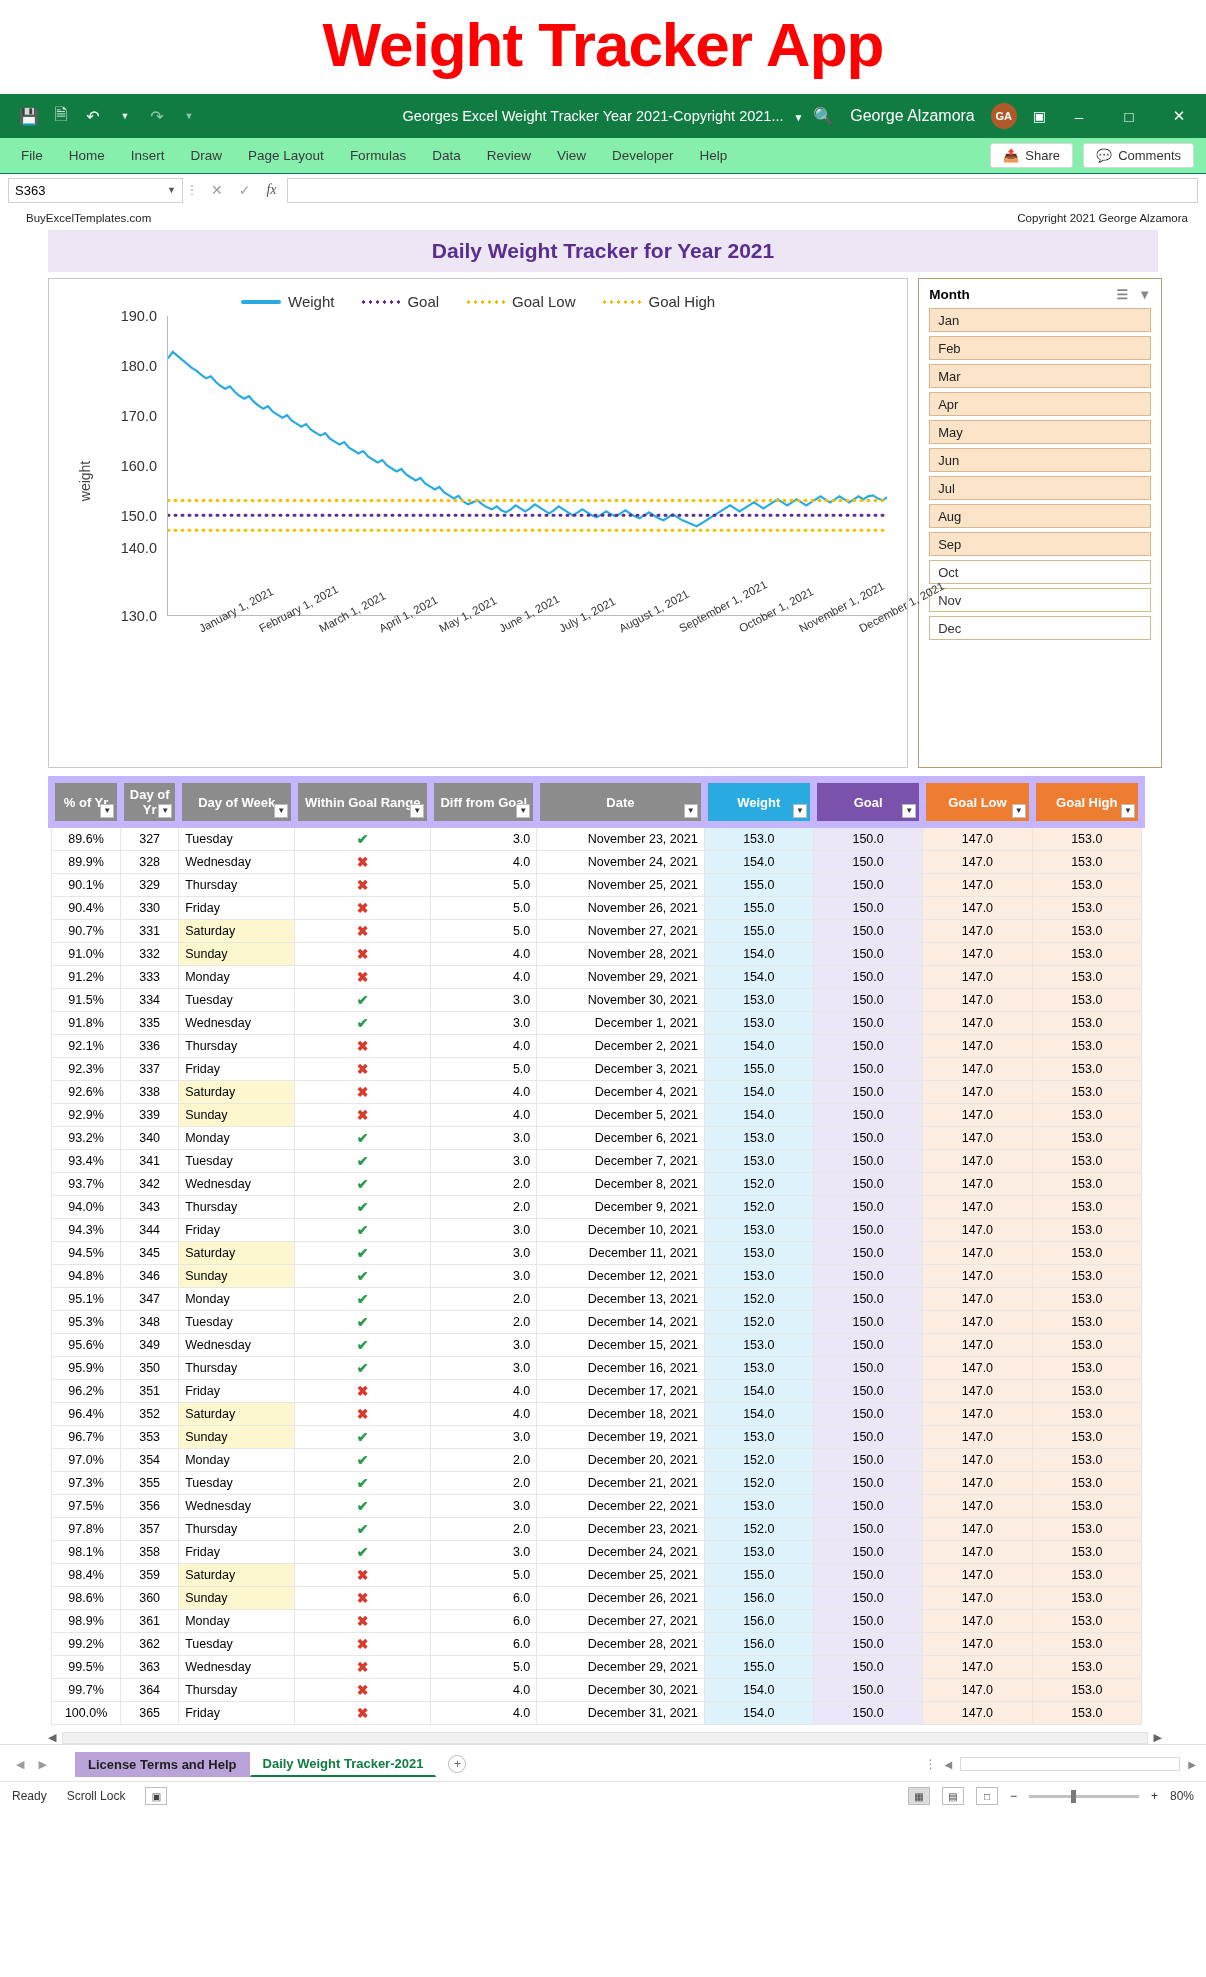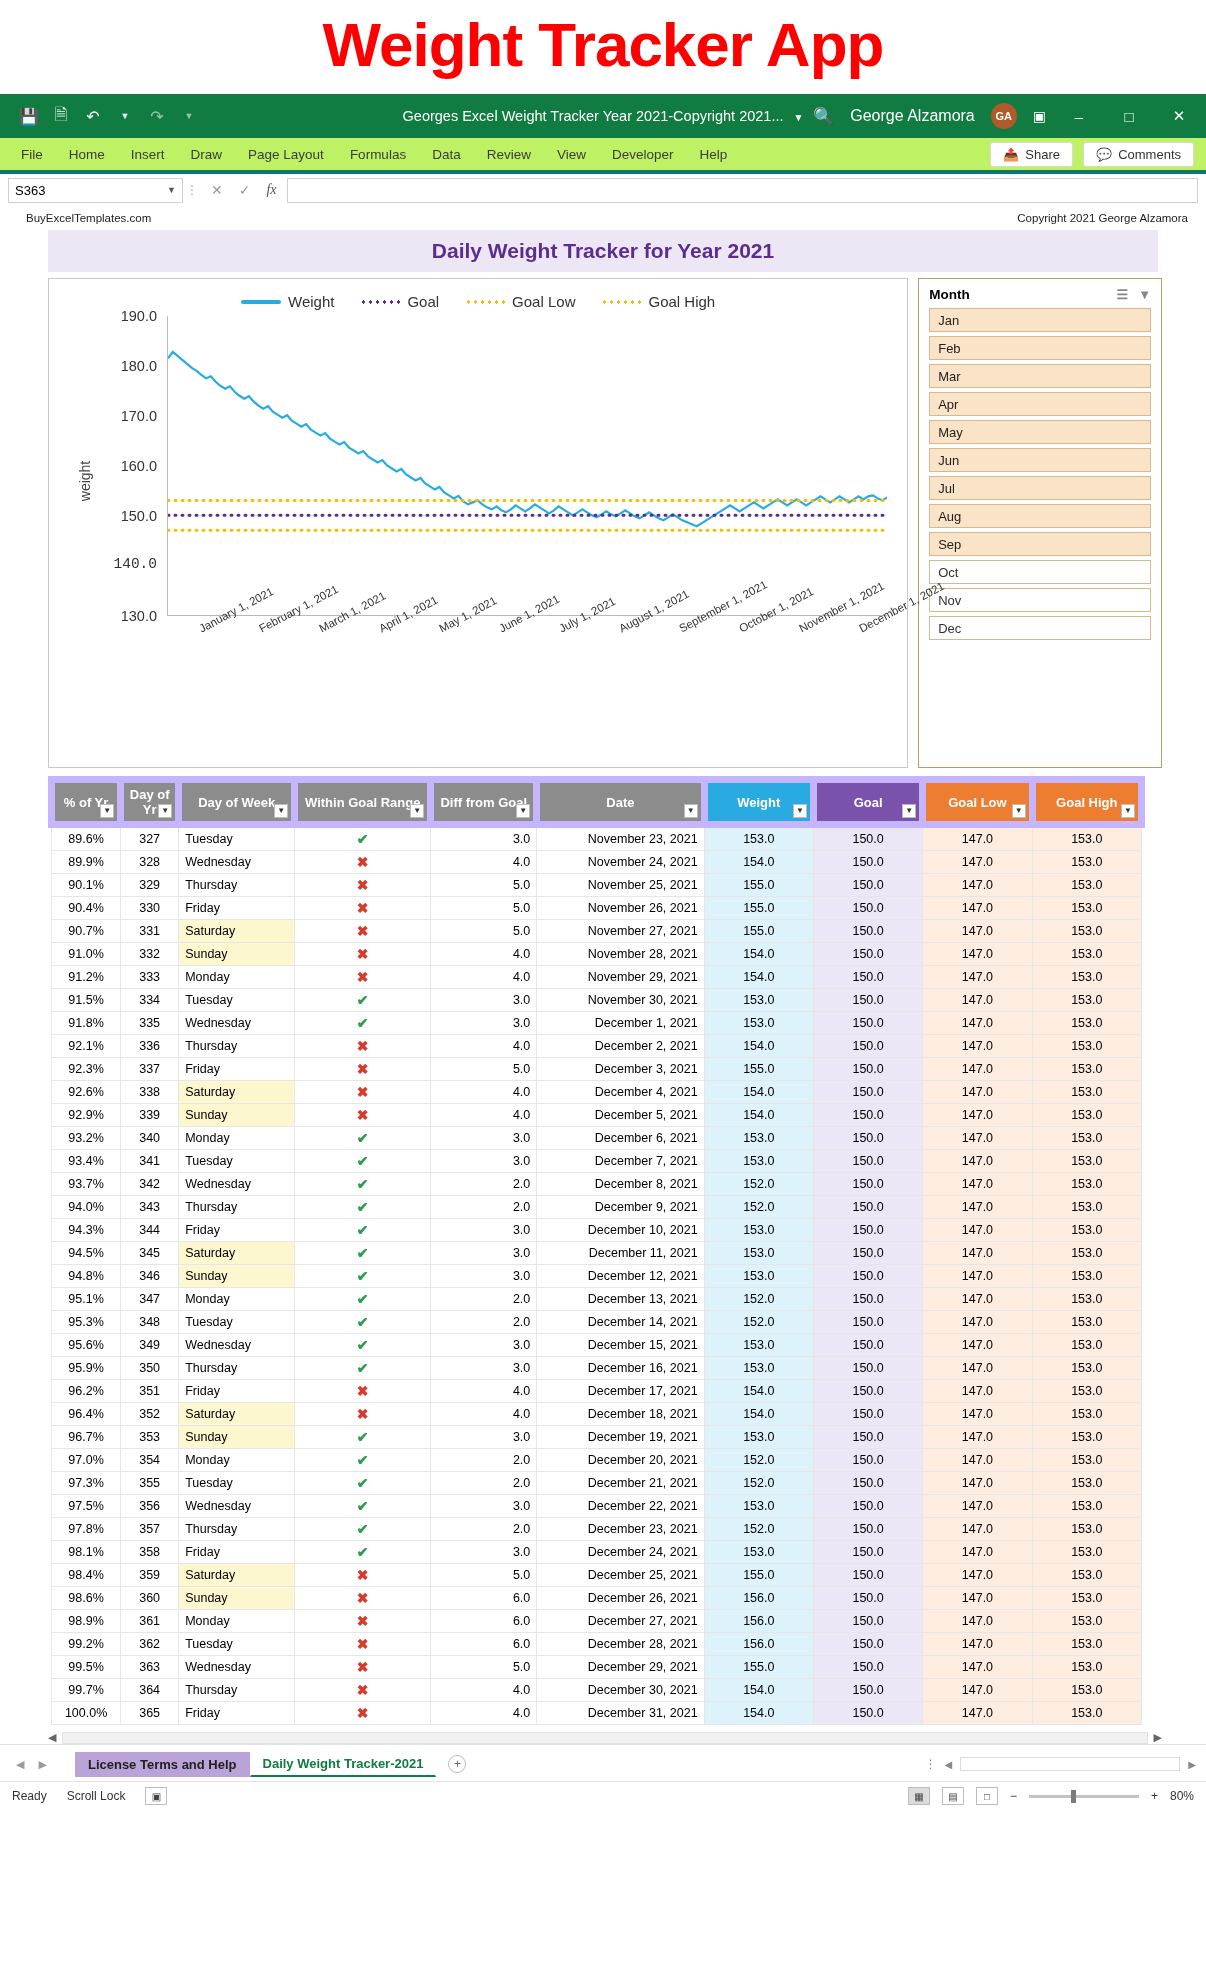--- a/index.html
+++ b/index.html
@@ -38,22 +38,22 @@
   }
   .search-ic { font-size:17px; }
   .user-name { font-size:16px; }
   .avatar {
     width:26px;height:26px;border-radius:50%;background:#b05a2a;color:#fff;
     font-size:11px;display:flex;align-items:center;justify-content:center;font-weight:bold;
   }
   .win-btn { width:34px; text-align:center; font-size:15px; }
   
   .ribbon {
-    height:36px; display:flex; align-items:center; border-bottom:4px solid #0f766e;
-    font-size:13.5px; color:#333; padding-left:8px; background:#bef264;
+    height:36px; display:flex; align-items:center; border-bottom:1px solid #0f766e;
+    font-size:13.5px; color:#333; padding-left:8px; background:#86efac;
   }
   .ribbon .tab { padding:6px 13px; color:#3b3b3b; }
   .ribbon .tab.file { color:#3b3b3b; }
   .ribbon-right { margin-left:auto; display:flex; gap:10px; padding-right:12px; }
   .rb-btn {
     border:1px solid #d8d8d8; border-radius:3px; padding:4px 12px; font-size:13px;
     display:flex; align-items:center; gap:6px; color:#333; background:#fff;
   }
   
   .formula-bar { height:34px; display:flex; align-items:center; gap:0; padding:3px 8px 5px 8px; background:#fff; }
@@ -251,21 +251,21 @@
           <span class="lg">
             <span class="dots" style="color:#f0c000"></span>
             <span>Goal High</span>
           </span>
         </div>
 
         <div class="plot">
           <div class="ylab">weight</div>
           <div class="yticks" id="yticks">
               <div class="ytick" style="top: 300px;">130.0</div>
-              <div class="ytick" style="top: 248px; font-family: Liberation Mono, monospace;">140.0</div>
+              <div class="ytick" style="top: 232px;">140.0</div>
               <div class="ytick" style="top: 200px;">150.0</div>
               <div class="ytick" style="top: 150px;">160.0</div>
               <div class="ytick" style="top: 100px;">170.0</div>
               <div class="ytick" style="top: 50px;">180.0</div>
               <div class="ytick" style="top: 0px;">190.0</div>
             </div>
           <div class="grid">
             <svg id="chart-svg" width="100%" height="100%" viewBox="0 0 740 300" preserveAspectRatio="none">
                 <path d="M0.0 42.5 L4.9 36.0 L9.8 40.0 L14.7 44.0 L19.6 48.0 L24.5 52.0 L29.4 55.0 L34.3 59.0 L39.2 62.5 L44.1 60.5 L49.0 66.0 L53.9 70.0 L58.8 73.0 L63.7 70.5 L68.6 76.0 L73.5 80.0 L78.4 83.0 L83.3 80.5 L88.2 86.0 L93.1 90.0 L98.0 93.0 L102.9 90.5 L107.8 96.0 L112.7 99.0 L117.6 102.0 L122.5 99.5 L127.4 105.0 L132.3 108.0 L137.2 111.0 L142.1 108.5 L147.0 114.0 L151.9 117.0 L156.8 120.0 L161.7 117.5 L166.6 123.0 L171.5 126.0 L176.4 129.0 L181.3 126.5 L186.2 132.0 L191.1 135.0 L196.0 138.0 L200.9 135.5 L205.8 141.0 L210.7 144.0 L215.6 147.0 L220.5 144.5 L225.4 150.0 L230.3 153.0 L235.2 156.0 L240.1 153.5 L245.0 159.0 L249.9 162.0 L254.8 165.0 L259.7 162.5 L264.6 168.0 L269.5 171.0 L274.4 174.0 L279.3 171.5 L284.2 177.0 L289.1 180.0 L294.0 183.0 L298.9 180.5 L303.8 186.0 L308.7 189.0 L313.6 187.0 L318.5 185.0 L323.4 189.0 L328.3 192.0 L333.2 194.0 L338.1 191.0 L343.0 195.0 L347.9 197.0 L352.8 194.0 L357.7 190.0 L362.6 193.0 L367.5 196.0 L372.5 193.0 L377.4 189.0 L382.3 192.0 L387.2 195.0 L392.1 198.0 L397.0 195.0 L401.9 191.0 L406.8 194.0 L411.7 197.0 L416.6 200.0 L421.5 197.0 L426.4 194.0 L431.3 197.0 L436.2 200.0 L441.1 202.0 L446.0 199.0 L450.9 196.0 L455.8 199.0 L460.7 201.0 L465.6 198.0 L470.5 195.0 L475.4 198.0 L480.3 201.0 L485.2 203.0 L490.1 200.0 L495.0 197.0 L499.9 200.0 L504.8 203.0 L509.7 205.0 L514.6 202.0 L519.5 199.0 L524.4 202.0 L529.3 205.0 L534.2 207.0 L539.1 209.0 L544.0 211.0 L548.9 208.0 L553.8 205.0 L558.7 202.0 L563.6 199.0 L568.5 196.0 L573.4 193.0 L578.3 190.0 L583.2 193.0 L588.1 196.0 L593.0 193.0 L597.9 190.0 L602.8 187.0 L607.7 190.0 L612.6 193.0 L617.5 190.0 L622.4 187.0 L627.3 184.0 L632.2 187.0 L637.1 190.0 L642.0 187.0 L646.9 184.0 L651.8 187.0 L656.7 190.0 L661.6 187.0 L666.5 184.0 L671.4 181.0 L676.3 184.0 L681.2 187.0 L686.1 184.0 L691.0 181.0 L695.9 184.0 L700.8 187.0 L705.7 184.0 L710.6 181.0 L715.5 184.0 L720.4 181.0 L725.3 180.0 L730.2 183.0 L735.1 185.0 L740.0 182.0 " fill="none" stroke="#29ABE2" stroke-width="2.2" vector-effect="non-scaling-stroke"></path>
                 <line x1="0" x2="740" y1="200" y2="200" stroke="#5b2d8e" stroke-width="3" stroke-dasharray="1,6" stroke-linecap="round" vector-effect="non-scaling-stroke"></line>

